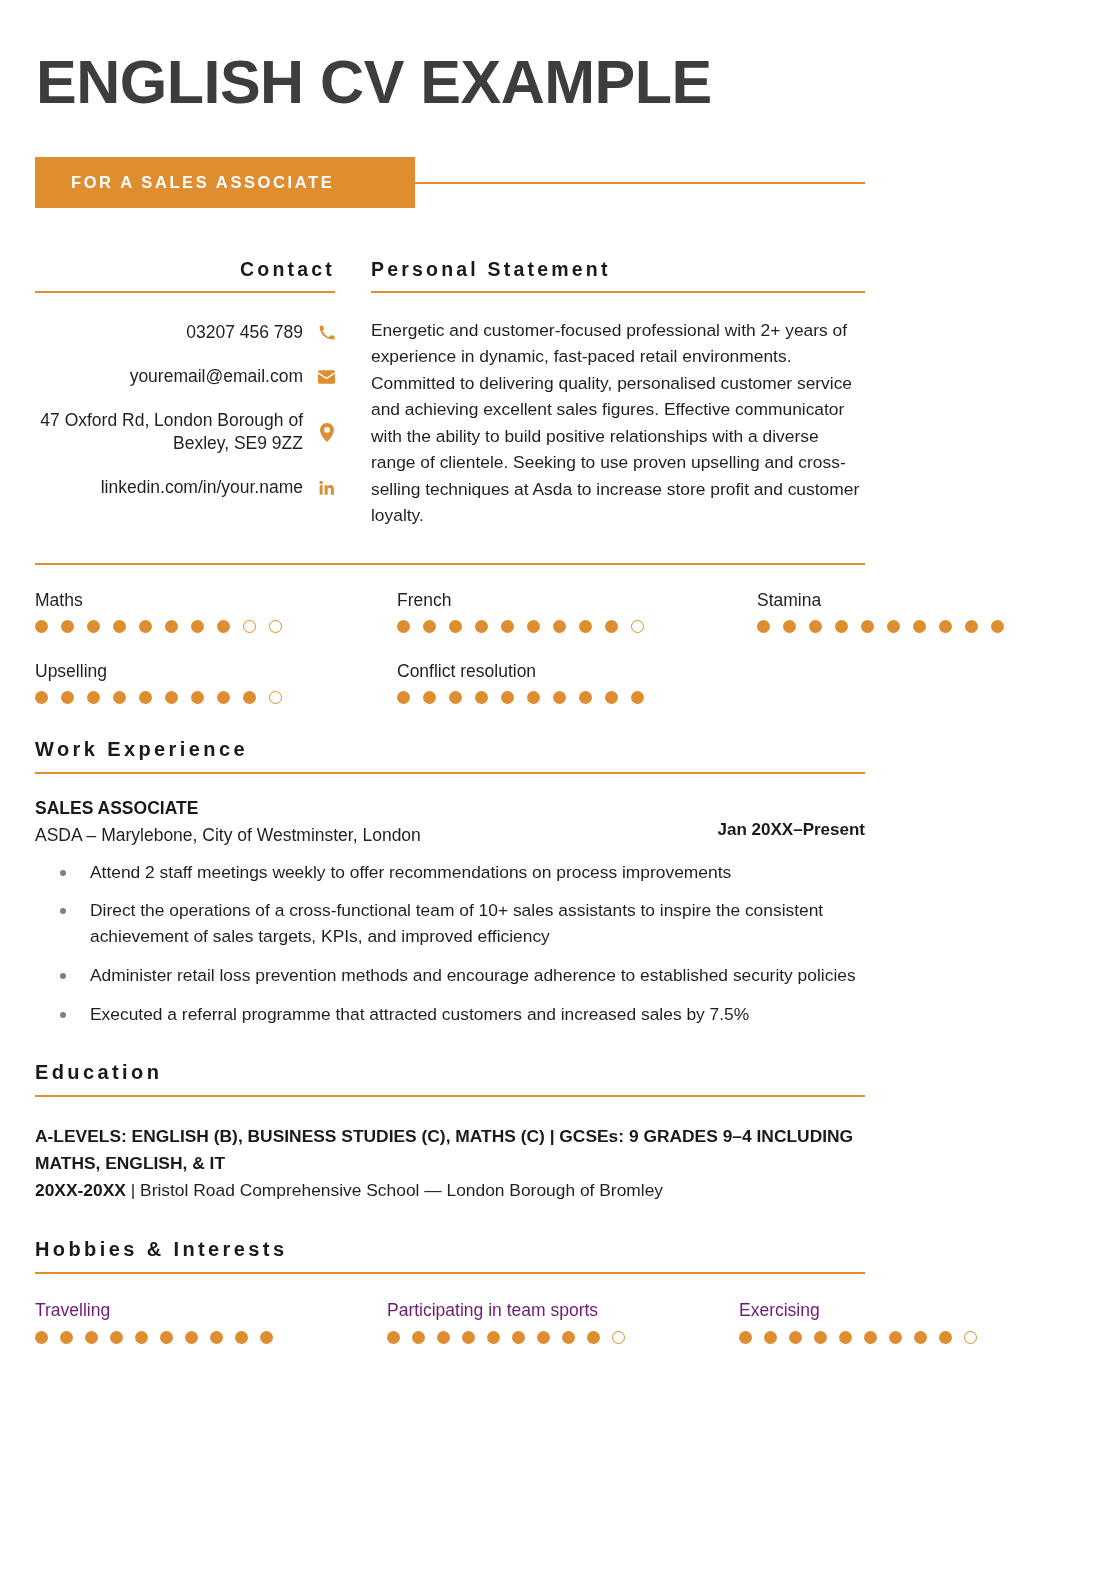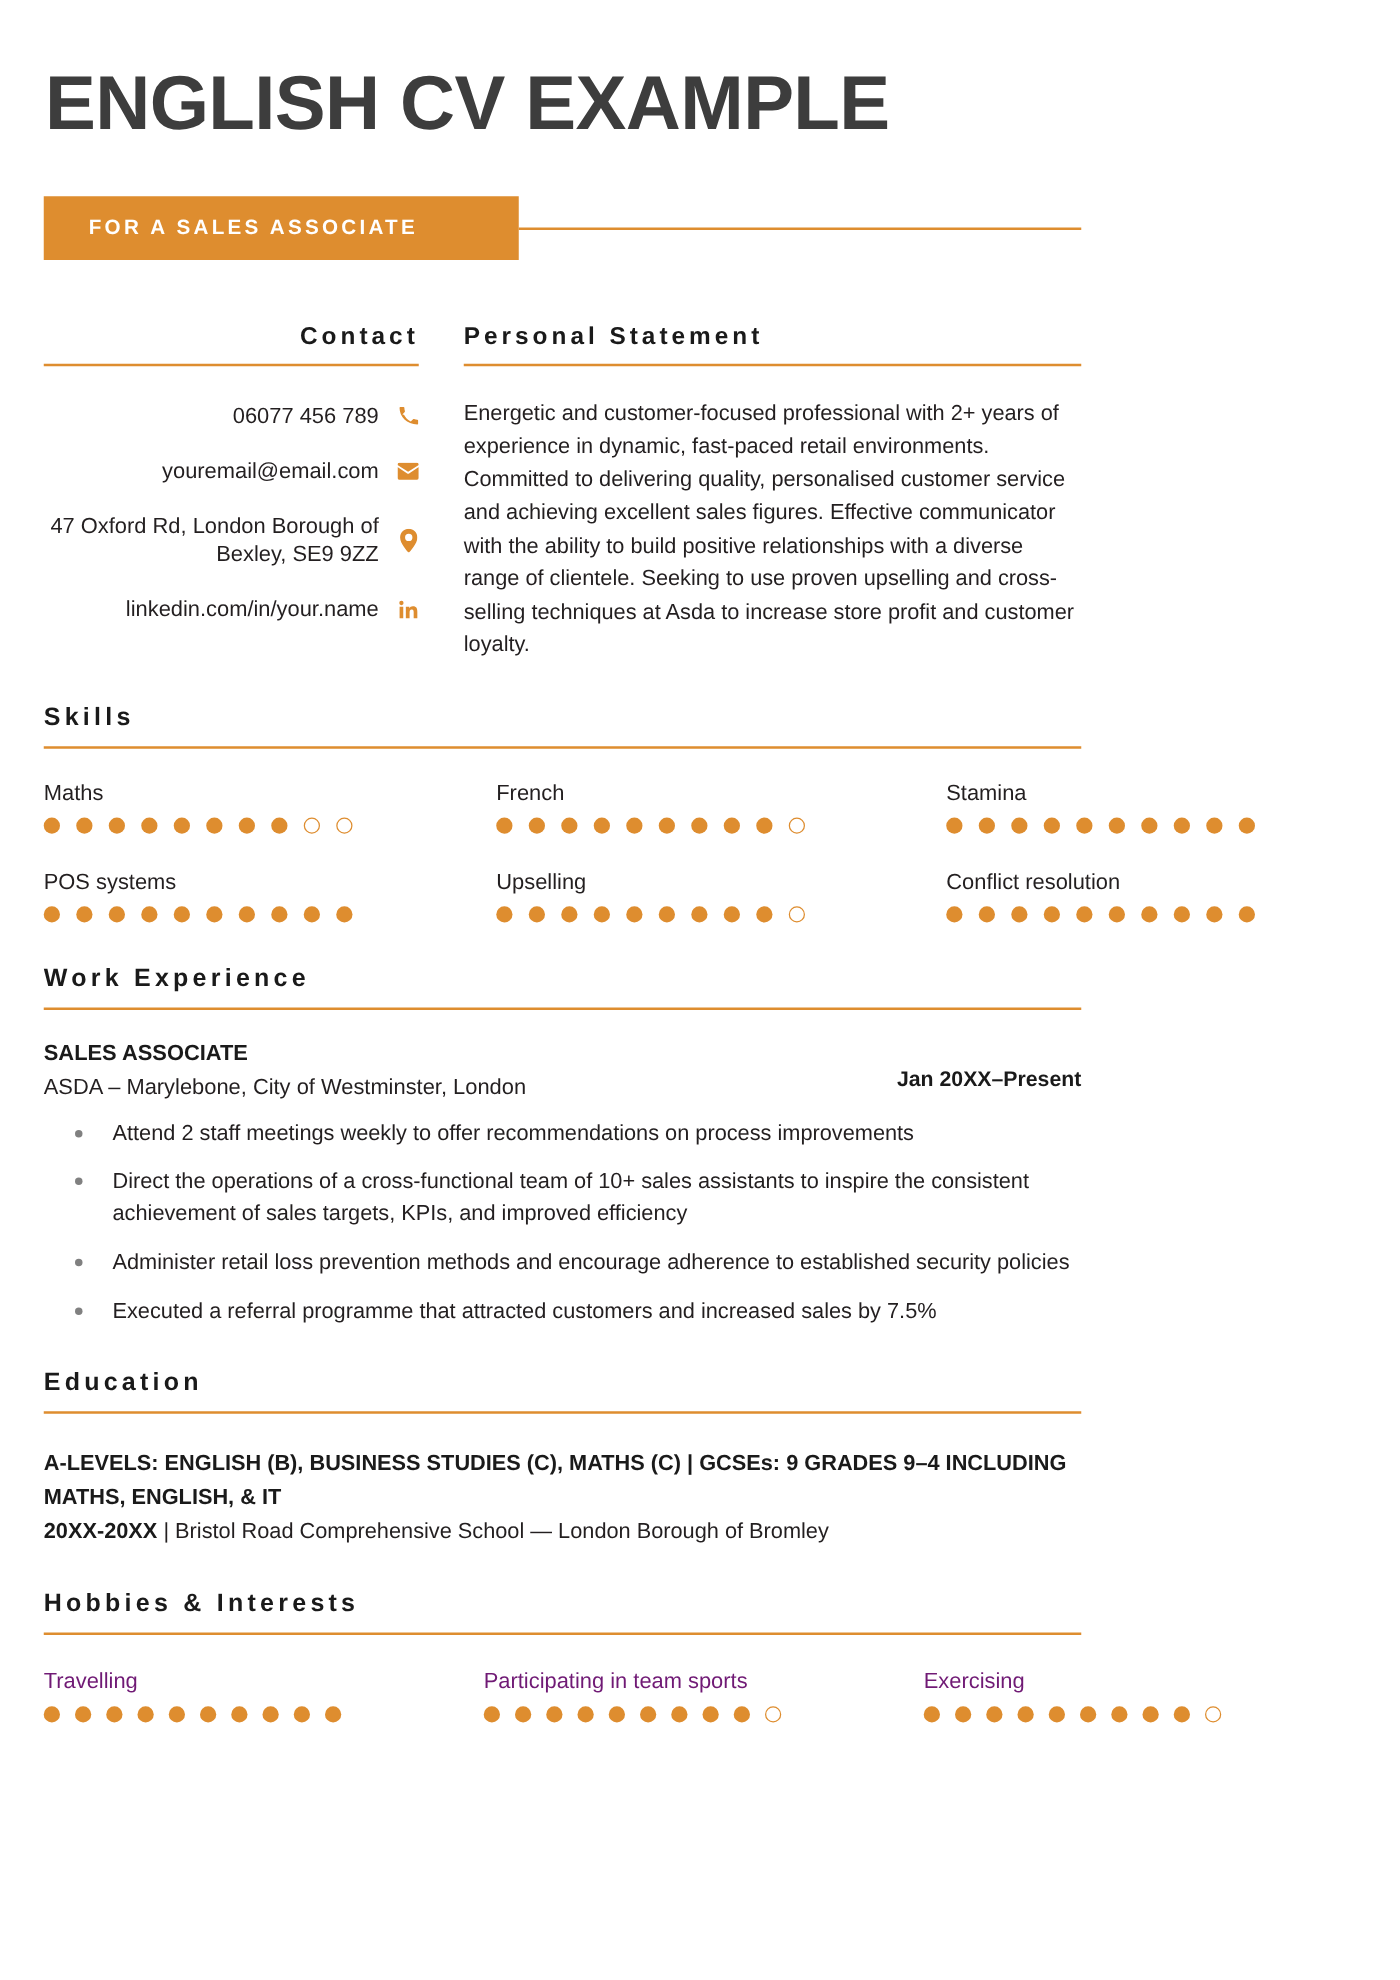--- a/index.html
+++ b/index.html
@@ -223,21 +223,21 @@
   </div>
 
   <div class="top-cols">
 
     <div class="col-contact">
       <div class="col-head right">Contact</div>
       <div class="col-rule"></div>
       <div class="contact-list">
 
         <div class="contact-row">
-          <div class="contact-text">06077 456 789</div>
+          <div class="contact-text">03207 456 789</div>
           <div class="contact-icon">
             <svg width="16" height="16" viewBox="0 0 24 24">
                 <path d="M6.6 10.8c1.9 3.7 4.9 6.7 8.6 8.6l2.9-2.9c.4-.4.9-.5 1.3-.3 1.3.4 2.7.7 4.1.7.6 0 1 .4 1 1V22c0 .6-.4 1-1 1C10.3 23 1 13.7 1 2c0-.6.4-1 1-1h4.1c.6 0 1 .4 1 1 0 1.4.2 2.8.7 4.1.1.4 0 .9-.3 1.3l-2.9 2.9z" transform="scale(0.95)"></path>
               </svg>
           </div>
         </div>
 
         <div class="contact-row">
           <div class="contact-text">youremail@email.com</div>
           <div class="contact-icon">
@@ -270,21 +270,20 @@
 
     <div class="col-statement">
       <div class="col-head">Personal Statement</div>
       <div class="col-rule"></div>
       <div class="statement-text">Energetic and customer-focused professional with 2+ years of experience in dynamic, fast-paced retail environments. Committed to delivering quality, personalised customer service and achieving excellent sales figures. Effective communicator with the ability to build positive relationships with a diverse range of clientele. Seeking to use proven upselling and cross-selling techniques at Asda to increase store profit and customer loyalty.</div>
     </div>
 
   </div>
 
   <div class="section">
-    <div class="section-title">Skills</div>
     <div class="section-rule"></div>
     <div class="skills-grid" id="skills-grid">
         <div>
           <div class="skill-label">Maths</div>
           <div class="dots ">
             <span class="dot full"></span>
             <span class="dot full"></span>
             <span class="dot full"></span>
             <span class="dot full"></span>
             <span class="dot full"></span>
@@ -305,35 +304,20 @@
             <span class="dot full"></span>
             <span class="dot full"></span>
             <span class="dot full"></span>
             <span class="dot full"></span>
             <span class="dot full"></span>
             <span class="dot empty"></span>
           </div>
         </div>
         <div>
           <div class="skill-label">Stamina</div>
-          <div class="dots ">
-            <span class="dot full"></span>
-            <span class="dot full"></span>
-            <span class="dot full"></span>
-            <span class="dot full"></span>
-            <span class="dot full"></span>
-            <span class="dot full"></span>
-            <span class="dot full"></span>
-            <span class="dot full"></span>
-            <span class="dot full"></span>
-            <span class="dot full"></span>
-          </div>
-        </div>
-        <div>
-          <div class="skill-label">POS systems</div>
           <div class="dots ">
             <span class="dot full"></span>
             <span class="dot full"></span>
             <span class="dot full"></span>
             <span class="dot full"></span>
             <span class="dot full"></span>
             <span class="dot full"></span>
             <span class="dot full"></span>
             <span class="dot full"></span>
             <span class="dot full"></span>

